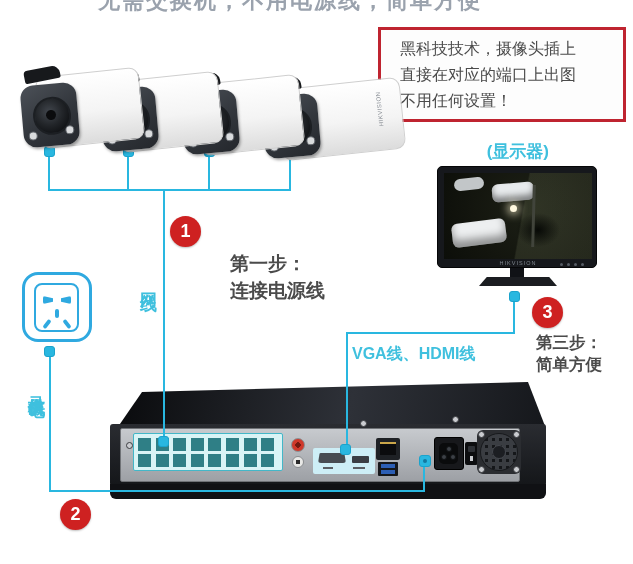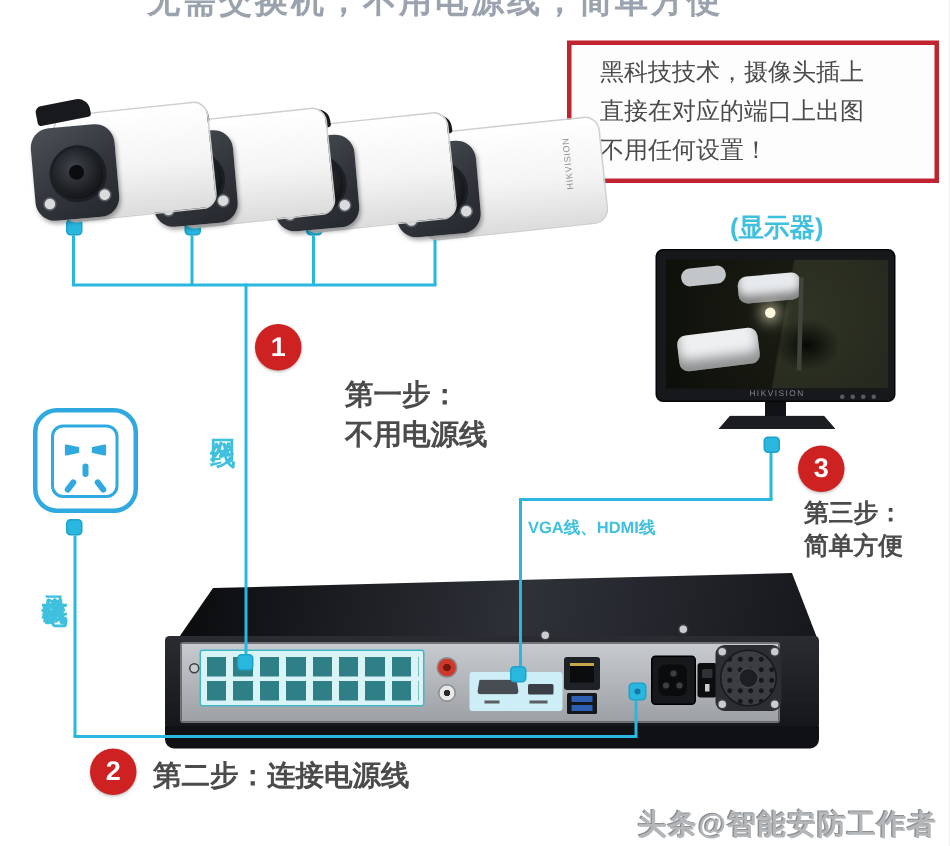--- a/index.html
+++ b/index.html
@@ -252,21 +252,21 @@
   <div class="wire" style="left:127px;top:157px;width:2px;height:33px;"></div>
   <div class="wire" style="left:208px;top:157px;width:2px;height:33px;"></div>
   <div class="wire" style="left:289px;top:157px;width:2px;height:33px;"></div>
   <div class="wire" style="left:48px;top:189px;width:243px;height:2px;"></div>
   <div class="wire" style="left:163px;top:189px;width:2px;height:248px;"></div>
   <div class="node" style="left:158px;top:436px;"></div>
 
   <div class="badge" style="left:170px;top:216px;">1</div>
   <div class="step-text" style="left:230px;top:214px;margin-top:36px;">
     <div>第一步：</div>
-    <div>不用电源线</div>
+    <div>连接电源线</div>
   </div>
 
   <div class="abs cyan-label vert" style="left:137px;top:279px;">网线</div>
 
   <div class="abs cyan-label" style="left:439px;top:140px;width:110px;text-align:right;">(显示器)</div>
 
   <div class="abs monitor">
     <div class="mon-bezel">
       <div class="mon-screen">
         <div class="scr-light-half"></div>
@@ -294,21 +294,21 @@
   <div class="wire" style="left:346px;top:332px;width:169px;height:2px;"></div>
   <div class="wire" style="left:346px;top:332px;width:2px;height:114px;"></div>
   <div class="node" style="left:340px;top:444px;"></div>
 
   <div class="badge" style="left:532px;top:297px;">3</div>
   <div class="step-text small" style="left:536px;top:331px;">
     <div>第三步：</div>
     <div>简单方便</div>
   </div>
 
-  <div class="abs cyan-label" style="left:352px;top:344px;font-size:11px;">VGA线、HDMI线</div>
+  <div class="abs cyan-label" style="left:352px;top:344px;font-size:16px;">VGA线、HDMI线</div>
 
   <div class="abs outlet">
     <div class="outlet-inner">
       <i class="hole t-l"></i>
       <i class="hole t-r"></i>
       <i class="hole b-c"></i>
       <i class="hole b-l"></i>
       <i class="hole b-r"></i>
     </div>
   </div>
@@ -365,17 +365,15 @@
         <i class="screw" style="left:1px;bottom:1px;"></i>
         <i class="screw" style="right:1px;bottom:1px;"></i>
       </div>
     </div>
     <i class="screw" style="left:252px;top:38px;"></i>
     <i class="screw" style="left:344px;top:34px;"></i>
     <i class="screw" style="left:18px;top:60px;"></i>
   </div>
 
   <div class="badge" style="left:60px;top:499px;">2</div>
-  <div class="step-text" style="left:102px;top:504px;">第二步：连接电源线</div>
-
-  <div class="abs watermark">头条@智能安防工作者</div>
+
 
 </div>
 
 </body></html>

